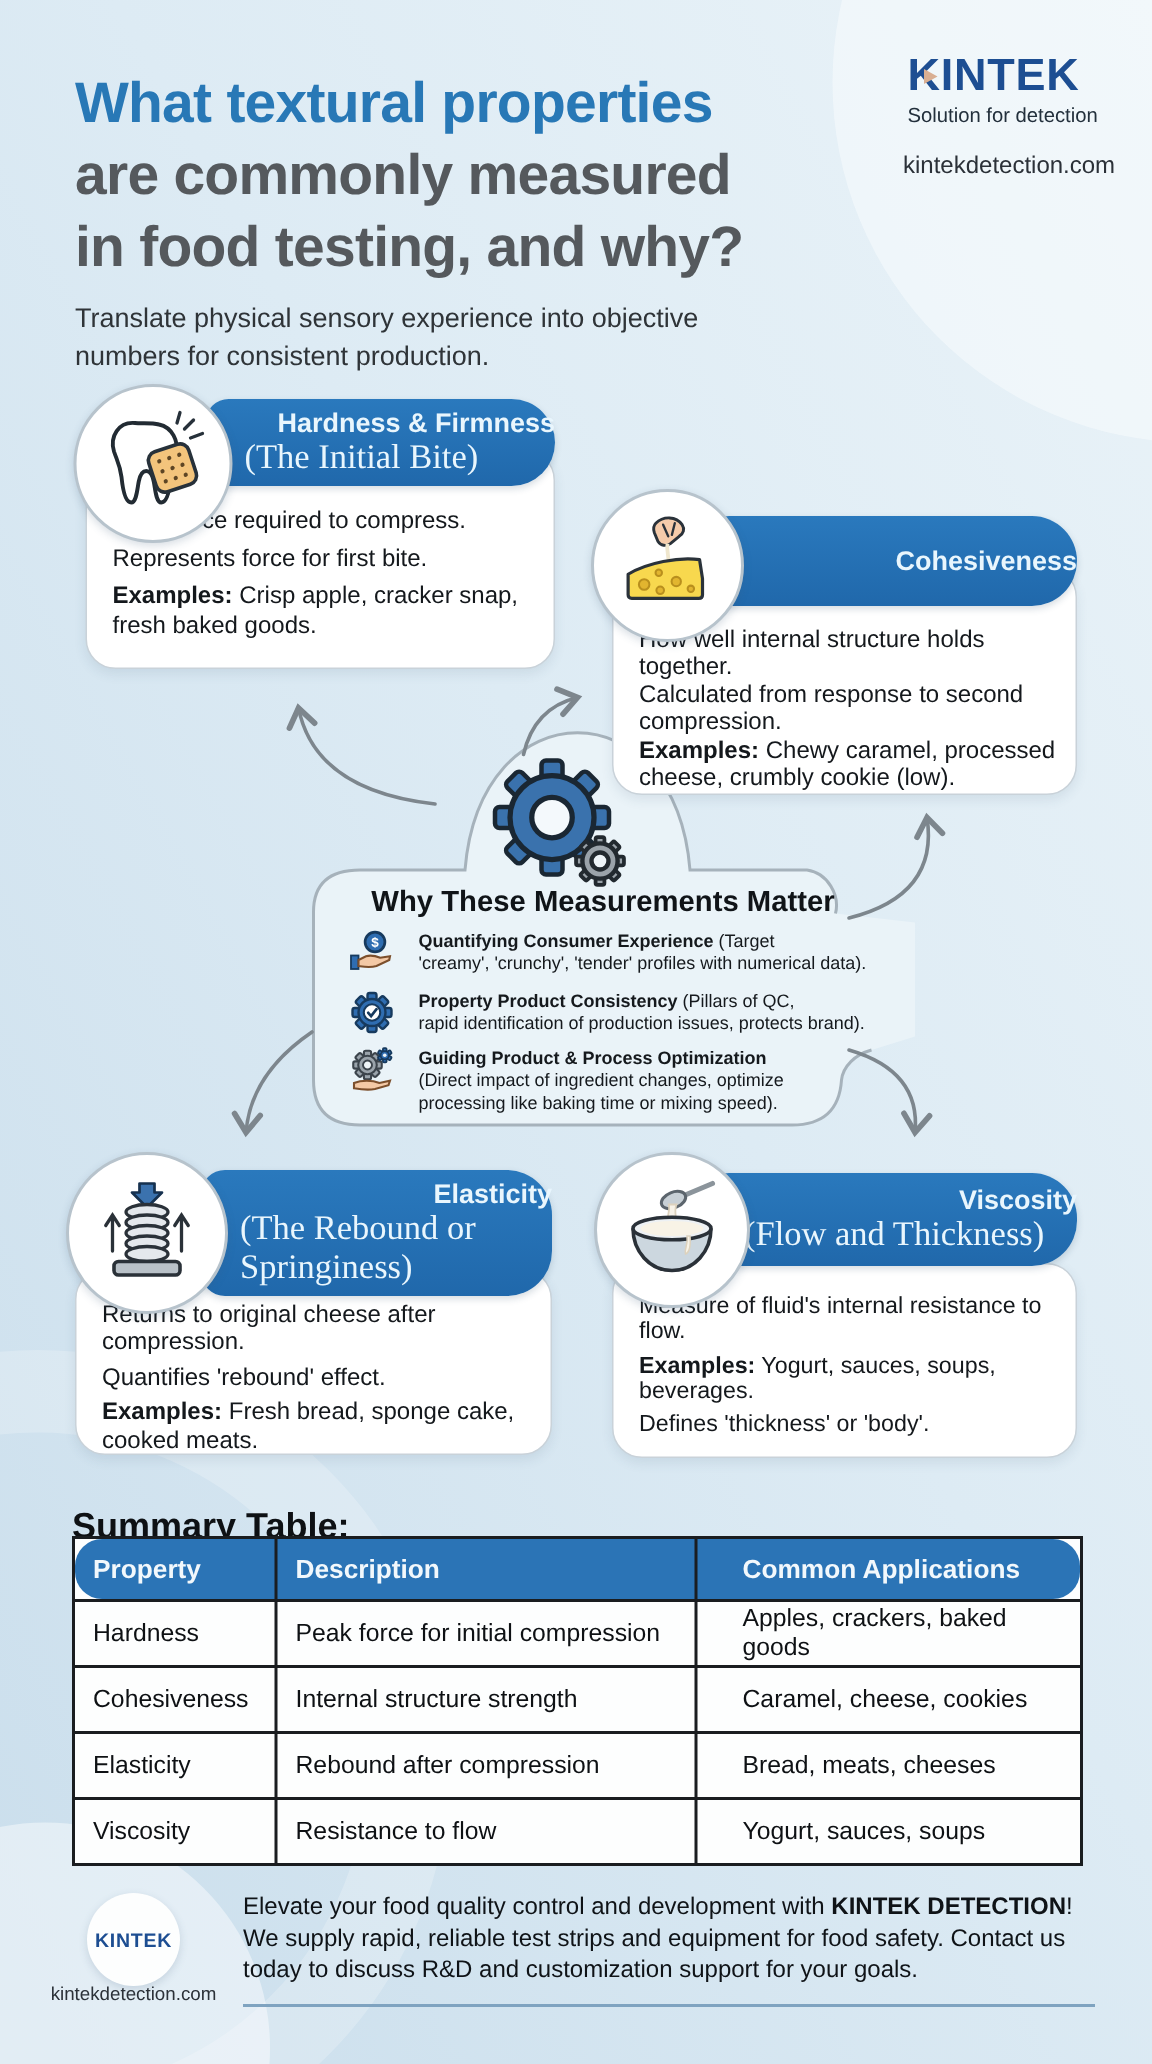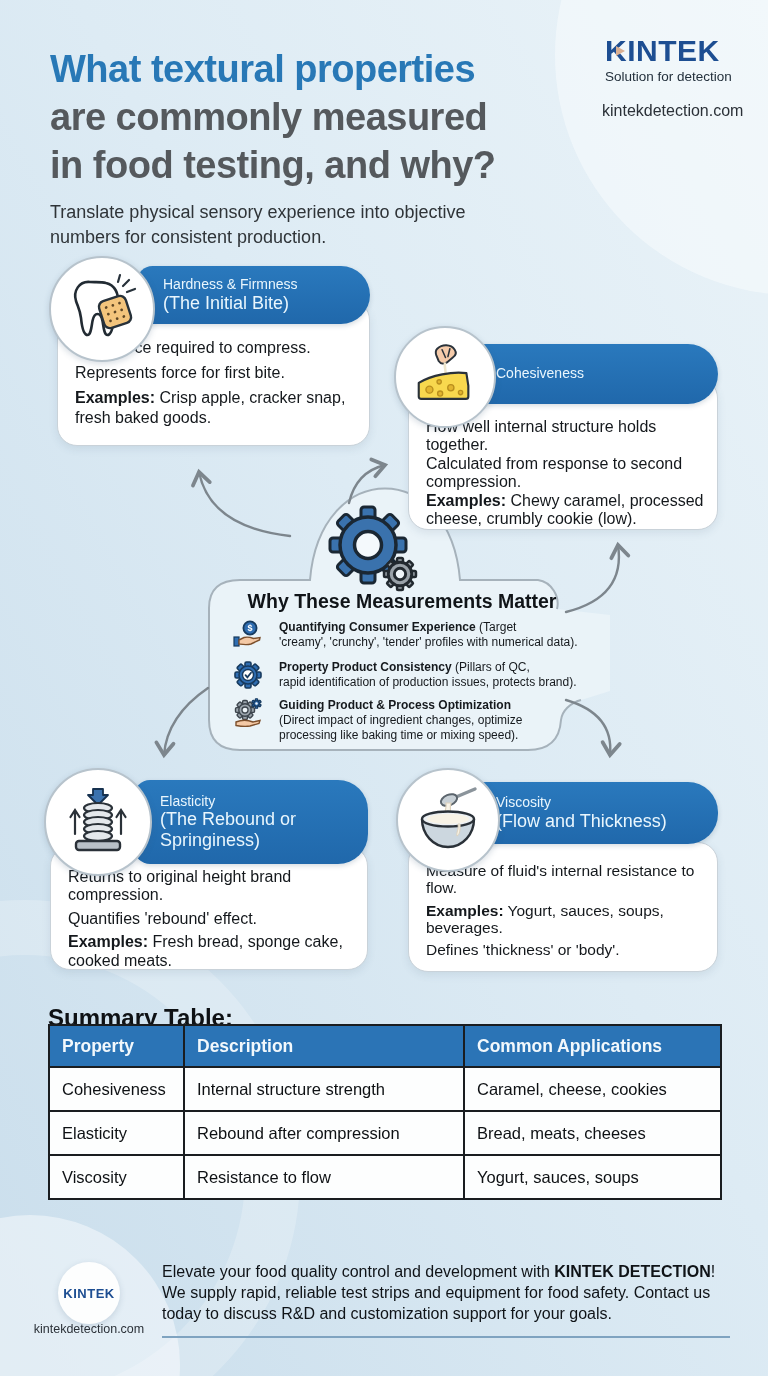--- a/index.html
+++ b/index.html
@@ -22,22 +22,22 @@
            border-bottom:5px solid transparent;border-left:9px solid #d9af92;}
   .logotag{font-size:13.5px;color:#23303c;margin-top:3px;}
   .logourl{left:602px;top:102px;font-size:16px;color:#2b3138;}
   
   .card{z-index:3;}
   .panel{left:0;right:0;bottom:0;background:#ffffff;border:1.6px solid #c9d2d9;border-radius:20px;
          box-shadow:0 3px 8px rgba(50,80,110,.10);}
   .banner{right:0;background:linear-gradient(#2a79bd,#2068ab);border-radius:16px 30px 30px 16px;
           color:#e9f6fd;display:flex;flex-direction:column;justify-content:center;
           padding-left:26px;box-shadow:0 2px 5px rgba(30,60,90,.18);}
-  .btitle{font-size:14px;font-weight:normal;line-height:1.14;}
-  .bsub{font-size:18px;line-height:1.14;}
+  .btitle{font-size:18px;font-weight:bold;line-height:1.14;text-align:right;}
+  .bsub{font-size:23px;line-height:1.14;font-family:Liberation Serif, serif;}
   .icircle{background:#fff;border:2px solid #b7c3cc;border-radius:50%;z-index:2;
            box-shadow:0 2px 6px rgba(60,90,120,.2);display:flex;align-items:center;justify-content:center;}
   .body{left:18px;right:10px;font-size:16px;color:#14181c;}
   .body p{margin:0 0 6px 0;line-height:1.2;}
   #card-hardness{left:57px;top:266px;width:313px;height:180px;}
   #card-hardness .banner{left:80px;top:0;height:58px;}
   #card-hardness .panel{top:34px;}
   #card-hardness .body{top:72px;}
   #card-hardness .icircle{left:-8px;top:-10px;width:102px;height:102px;}
   #card-cohesiveness{left:408px;top:338px;width:310px;height:192px;}
@@ -64,22 +64,22 @@
   .hub-title{left:20px;top:12px;width:350px;text-align:center;font-size:19.5px;font-weight:bold;color:#101418;}
   .hbullet{left:26px;}
   .bicon{width:30px;height:30px;}
   .btext{margin-left:46px;width:345px;font-size:12px;line-height:1.27;color:#15191d;}
   #hb1{top:42px;} #hb2{top:82px;} #hb3{top:120px;}
   
   .sumtitle{left:48px;top:990px;font-size:24px;font-weight:bold;color:#0e1114;margin-top:14px;}
   .stable{left:48px;top:1024px;width:670px;border:2px solid #1a1d20;background:#fdfefe;z-index:3;}
   .srow{display:grid;grid-template-columns:135px 280px 255px;}
   .srow > div{border-right:2px solid #1a1d20;display:flex;align-items:center;padding-left:12px;}
-  .srow > div:last-child{border-right:none;}
-  .shead{background:#2b74b6;height:40px;}
+  .srow > div:last-child{border-right:none;margin-left:18px;}
+  .shead{background:#2b74b6;height:40px;border-radius:18px;}
   .shead > div{color:#f2f8fc;font-weight:bold;font-size:17.5px;}
   .sdata{height:42px;border-top:2px solid #1a1d20;}
   .sdata > div{font-size:16.5px;color:#0e1114;}
   
   .fcircle{left:58px;top:1262px;width:62px;height:62px;border-radius:50%;background:#fdfefe;
            box-shadow:0 2px 6px rgba(60,90,120,.18);display:flex;align-items:center;justify-content:center;}
   .fbrand{font-size:13px;font-weight:bold;color:#1d4e92;letter-spacing:.5px;}
   .furl{left:18px;top:1322px;width:142px;text-align:center;font-size:12.5px;color:#2b3138;}
   .ftext{left:162px;top:1262px;width:568px;font-size:16px;line-height:1.3;color:#0f1317;}
   .fline{left:162px;top:1336px;width:568px;border-top:2px solid #7fa3c0;}
@@ -300,21 +300,21 @@
           <ellipse cx="36" cy="50" rx="14" ry="5"></ellipse>
         </g>
         <rect x="14" y="55" width="44" height="9" rx="3" fill="#b9c1c8" stroke="#2a3138" stroke-width="2.4"></rect>
         <g fill="none" stroke="#2a3138" stroke-width="2.2" stroke-linecap="round">
           <path d="M13,48 L13,26 M8.5,31 L13,24 L17.5,31"></path>
           <path d="M59,48 L59,26 M54.5,31 L59,24 L63.5,31"></path>
         </g>
       </svg>
     </div>
     <div class="abs body">
-      <p>Returns to original height brand compression.</p>
+      <p>Returns to original cheese after compression.</p>
       <p>Quantifies 'rebound' effect.</p>
       <p><b>Examples:</b> <span>Fresh bread, sponge cake, cooked meats.</span></p>
     </div>
   </div>
 
   <div class="abs card" id="card-viscosity">
     <div class="abs panel"></div>
     <div class="abs banner">
       <div class="btitle">Viscosity</div>
       <div class="bsub">(Flow and Thickness)</div>
@@ -338,20 +338,25 @@
   </div>
 
   <div class="abs sumtitle">Summary Table:</div>
   <div class="abs stable">
     <div class="srow shead">
       <div>Property</div>
       <div>Description</div>
       <div>Common Applications</div>
     </div>
     <div class="srow sdata">
+      <div>Hardness</div>
+      <div>Peak force for initial compression</div>
+      <div>Apples, crackers, baked goods</div>
+    </div>
+    <div class="srow sdata">
       <div>Cohesiveness</div>
       <div>Internal structure strength</div>
       <div>Caramel, cheese, cookies</div>
     </div>
     <div class="srow sdata">
       <div>Elasticity</div>
       <div>Rebound after compression</div>
       <div>Bread, meats, cheeses</div>
     </div>
     <div class="srow sdata">

